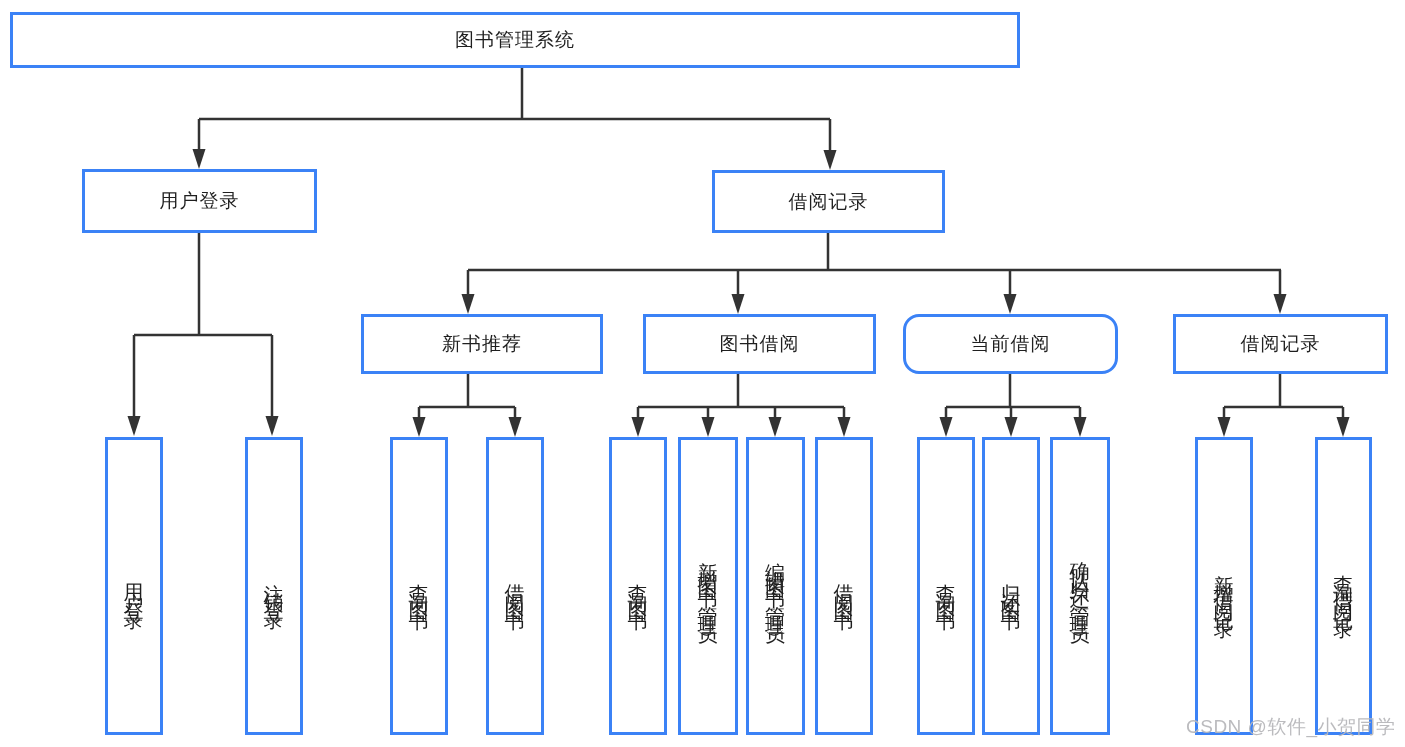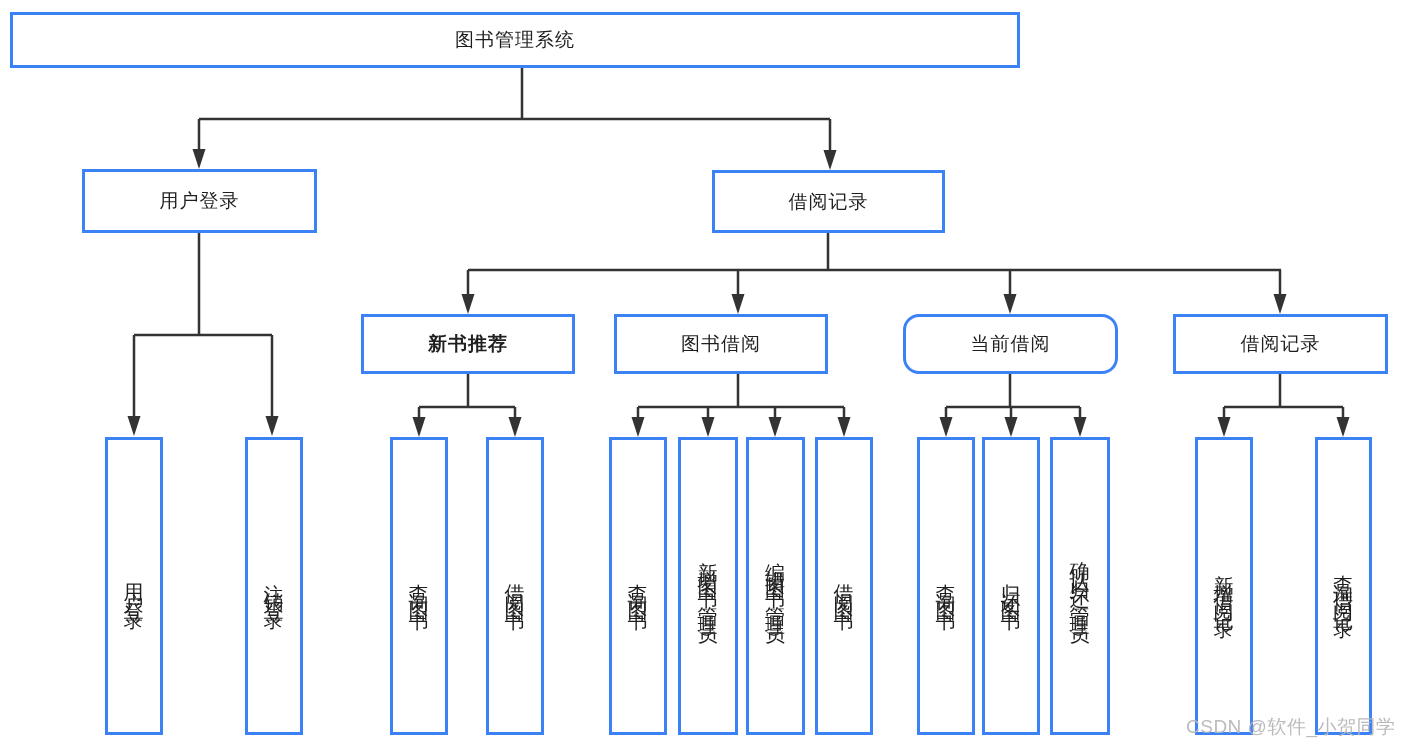--- a/index.html
+++ b/index.html
@@ -138,24 +138,24 @@
     <span>图书管理系统</span>
   </div>
 
   <div class="node h" style="left:82px; top:169px; width:235px; height:64px;">
     <span>用户登录</span>
   </div>
   <div class="node h" style="left:712px; top:170px; width:233px; height:63px;">
     <span>借阅记录</span>
   </div>
 
-  <div class="node h" style="left:361px; top:314px; width:214px; height:60px;font-weight:bold;">
+  <div class="node h" style="left:361px; top:314px; width:242px; height:60px;">
     <span>新书推荐</span>
   </div>
-  <div class="node h" style="left:614px; top:314px; width:214px; height:60px;">
+  <div class="node h" style="left:643px; top:314px; width:233px; height:60px;">
     <span>图书借阅</span>
   </div>
   <div class="node h" style="left:903px; top:314px; width:215px; height:60px;border-radius:16px;">
     <span>当前借阅</span>
   </div>
   <div class="node h" style="left:1173px; top:314px; width:215px; height:60px;text-align:center;">
     <span>借阅记录</span>
   </div>
 
   <div class="node v" style="left:105px; top:437px; width:58px; height:298px;">

